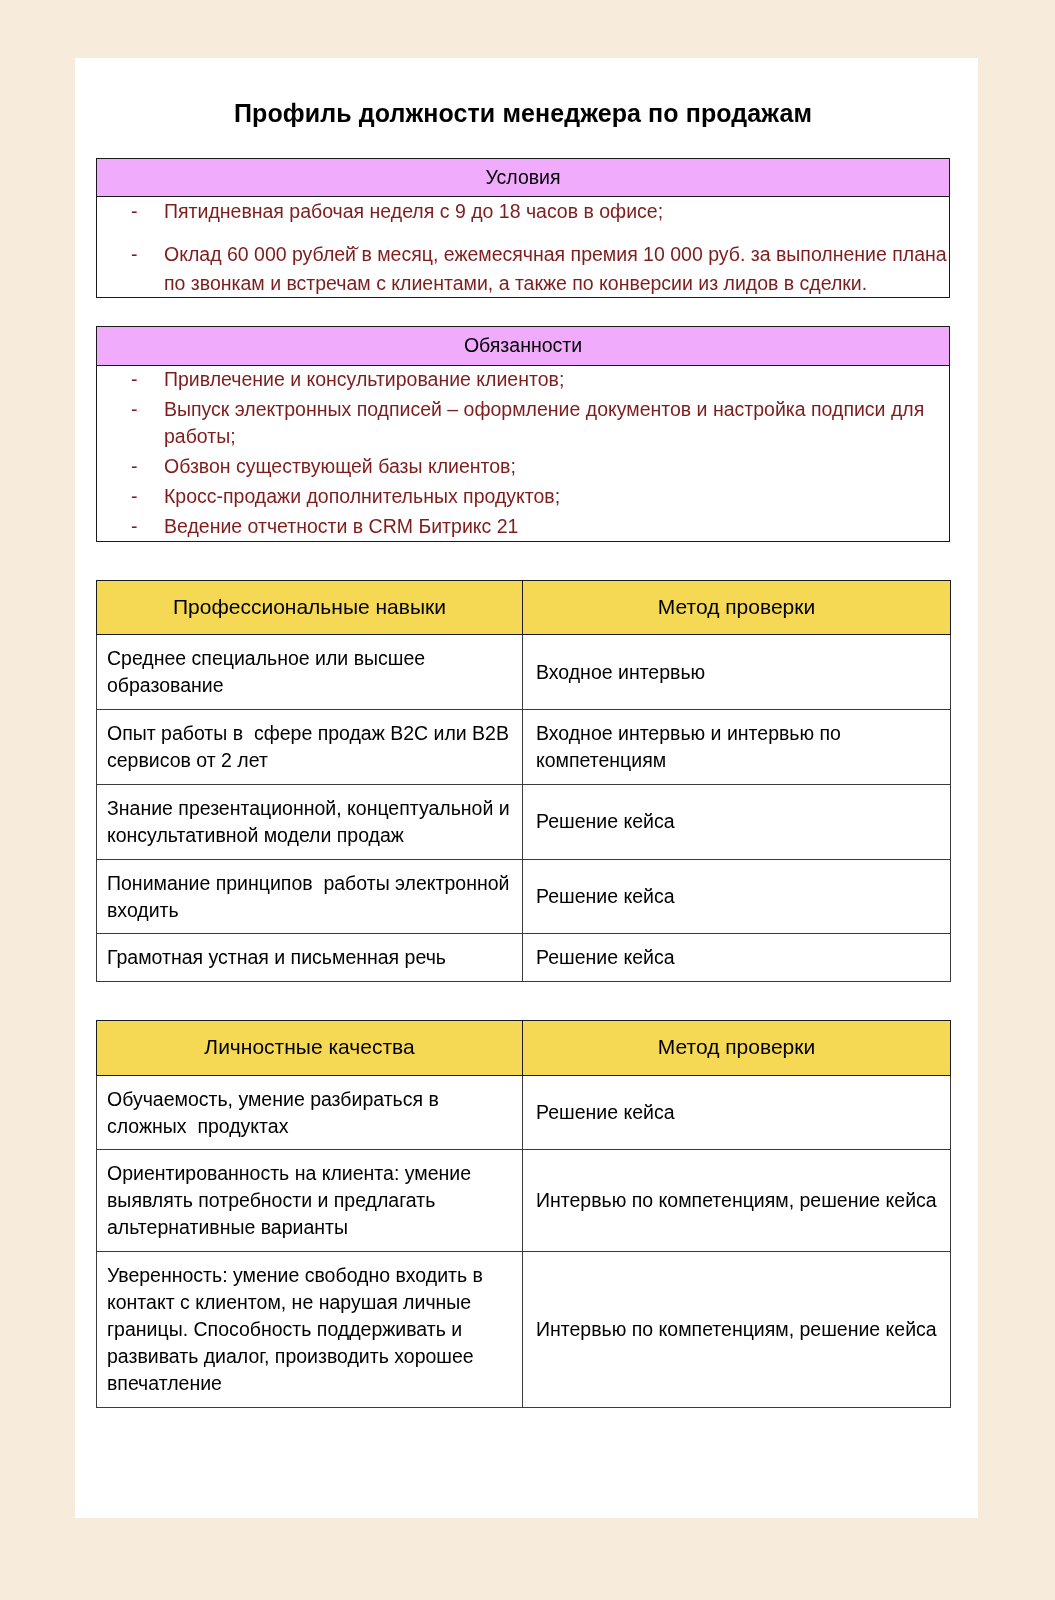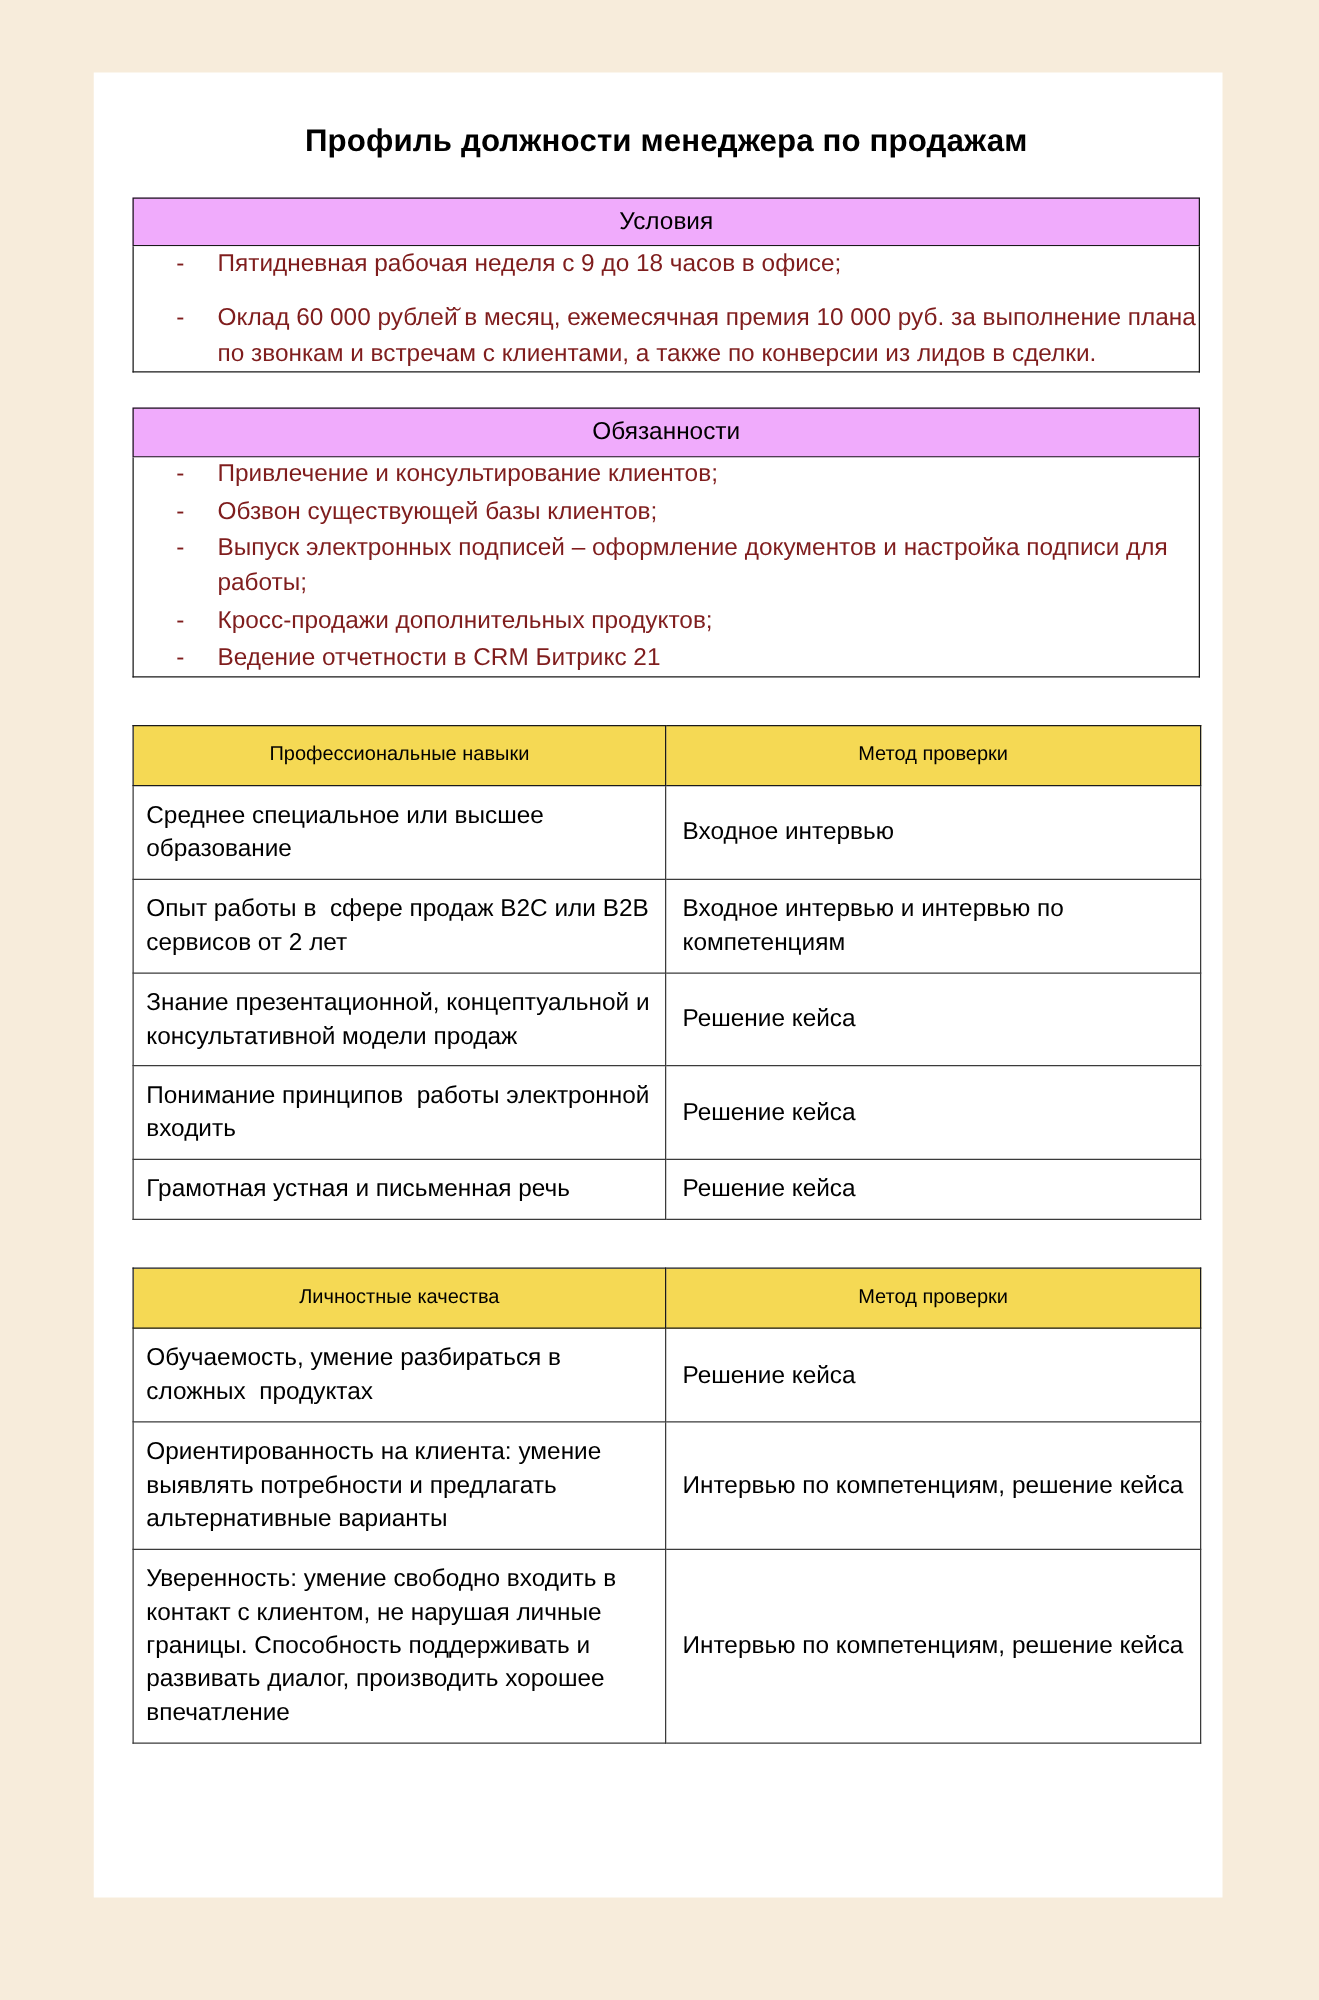--- a/index.html
+++ b/index.html
@@ -20,21 +20,21 @@
     position: absolute;
     left: 75px;
     top: 58px;
     width: 903px;
     height: 1460px;
     background: #ffffff;
   }
 
   .doc-body {
     position: absolute;
-    left: 31px;   
+    left: 21px;   
     top: 0;
     width: 854px; 
   }
 
   
   .doc-title {
     text-align: center;
     font-size: 25px;
     font-weight: bold;
     color: #000000;
@@ -102,21 +102,21 @@
     border-collapse: collapse;
     table-layout: fixed;
     background: #ffffff;
   }
   table.skills col.c1 { width: 426px; }
   table.skills col.c2 { width: 428px; }
 
   table.skills th {
     background: #f5d954;
     border: 1.6px solid #1a1a1a;
-    font-size: 16px;
+    font-size: 21px;
     font-weight: normal;
     color: #000;
     text-align: center;
     padding: 13px 6px 14px 6px;
     line-height: 1.25;
   }
   table.skills td {
     border: 1.4px solid #3b3b3b;
     border-top-color: #7a7a7a;
     font-size: 19.5px;
@@ -156,22 +156,22 @@
       </div>
     </div>
 
     <div class="gap-b"></div>
 
     <div>
       <div class="section-head">Обязанности</div>
       <div class="section-block">
         <ul class="bullets duty-list">
           <li>Привлечение и консультирование клиентов;</li>
+          <li>Выпуск электронных подписей – оформление документов и настройка подписи для работы;</li>
           <li>Обзвон существующей базы клиентов;</li>
-          <li>Выпуск электронных подписей – оформление документов и настройка подписи для работы;</li>
           <li>Кросс-продажи дополнительных продуктов;</li>
           <li>Ведение отчетности в CRM Битрикс 21</li>
         </ul>
       </div>
     </div>
 
     <div class="gap-c"></div>
 
     <table class="skills">
       <colgroup>

